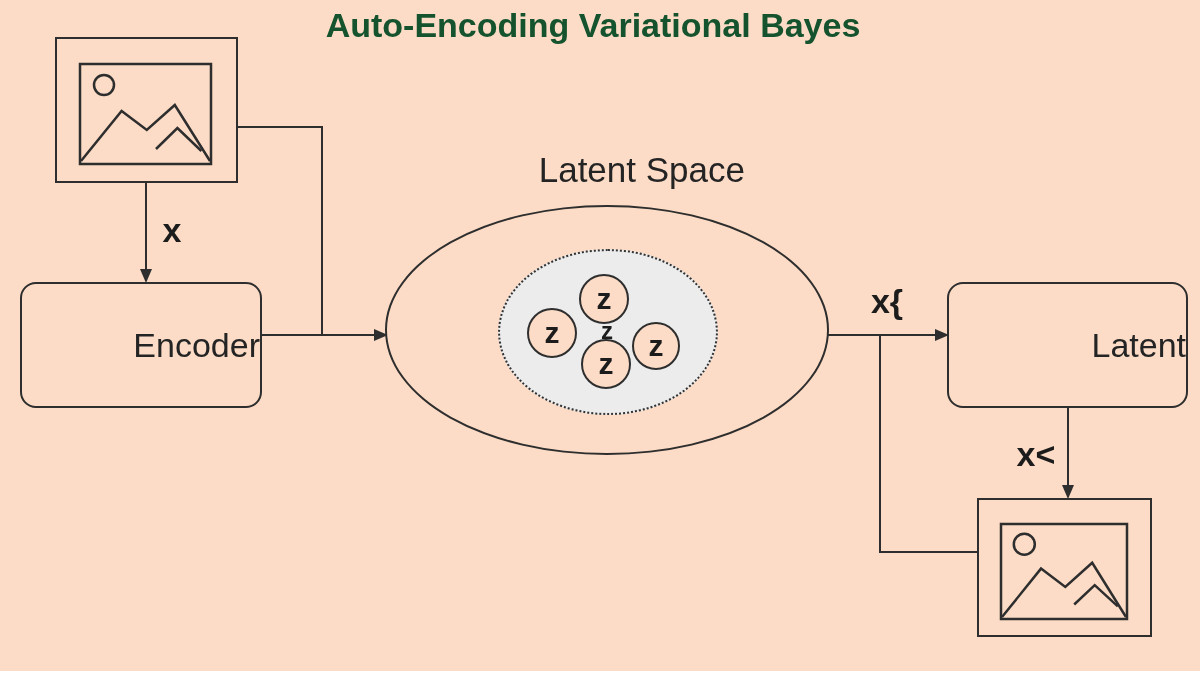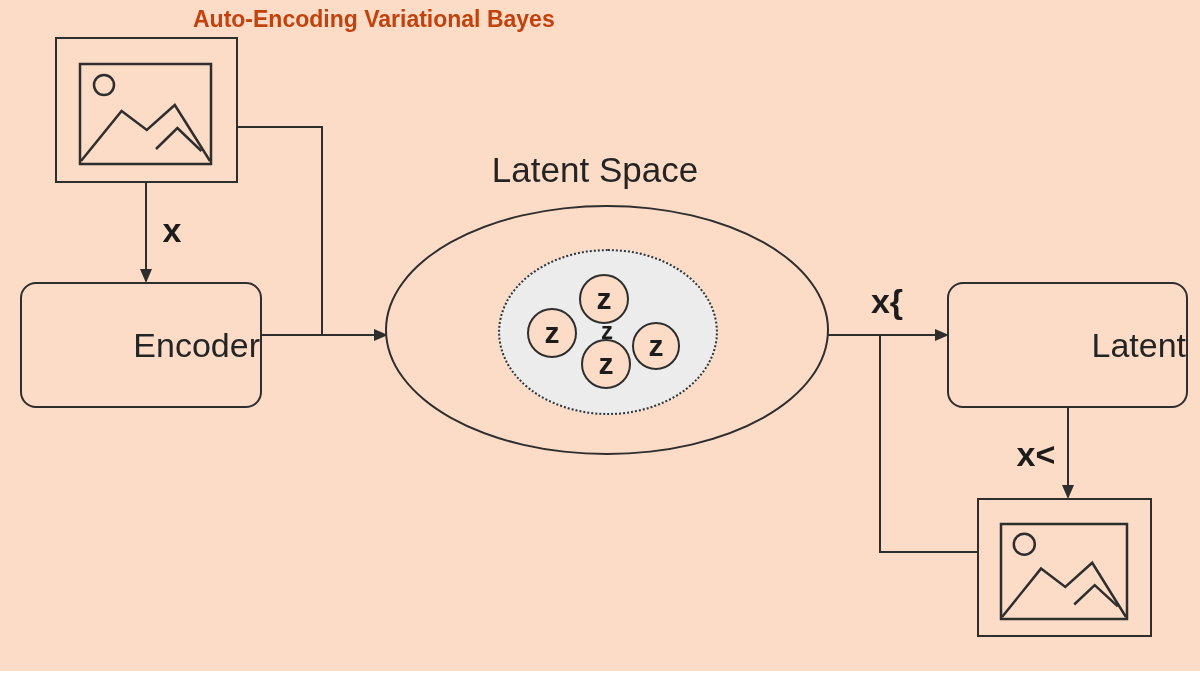--- a/index.html
+++ b/index.html
@@ -22,45 +22,45 @@
     left: 0; top: 0;
     width: 1200px; height: 674px;
     pointer-events: none;
   }
   #connectors .stroke { stroke: #2e2e2e; stroke-width: 2; fill: none; }
   #connectors .head   { fill: #2e2e2e; stroke: none; }
 
   
   .title {
     left: 193px; top: 6px; width: 800px;
-    text-align: left;
-    font-size: 23px;
+    text-align: center;
+    font-size: 34px;
     font-weight: bold;
-    color: #c2410c;
+    color: #14532d;
     letter-spacing: 0px;
   }
 
   
   .node-box {
     border: 2px solid #2e2e2e;
     border-radius: 16px;
     background: #fcdcc6;
     display: flex;
     align-items: center;
     justify-content: flex-end;
     font-size: 34px;
     color: #242424;
   }
   .encoder { left: 20px;  top: 282px; width: 242px; height: 126px; }
   .decoder { left: 947px; top: 282px; width: 241px; height: 126px; }
 
   
   .latent-label {
     left: 445px; top: 150px; width: 300px;
-    text-align: center;
+    text-align: right;
     font-size: 35px;
     color: #242424;
   }
   .latent-outer {
     left: 385px; top: 205px; width: 444px; height: 250px;
     border: 2px solid #2e2e2e;
     border-radius: 50%;
     background: #fcdcc6;
   }
   .latent-inner {

